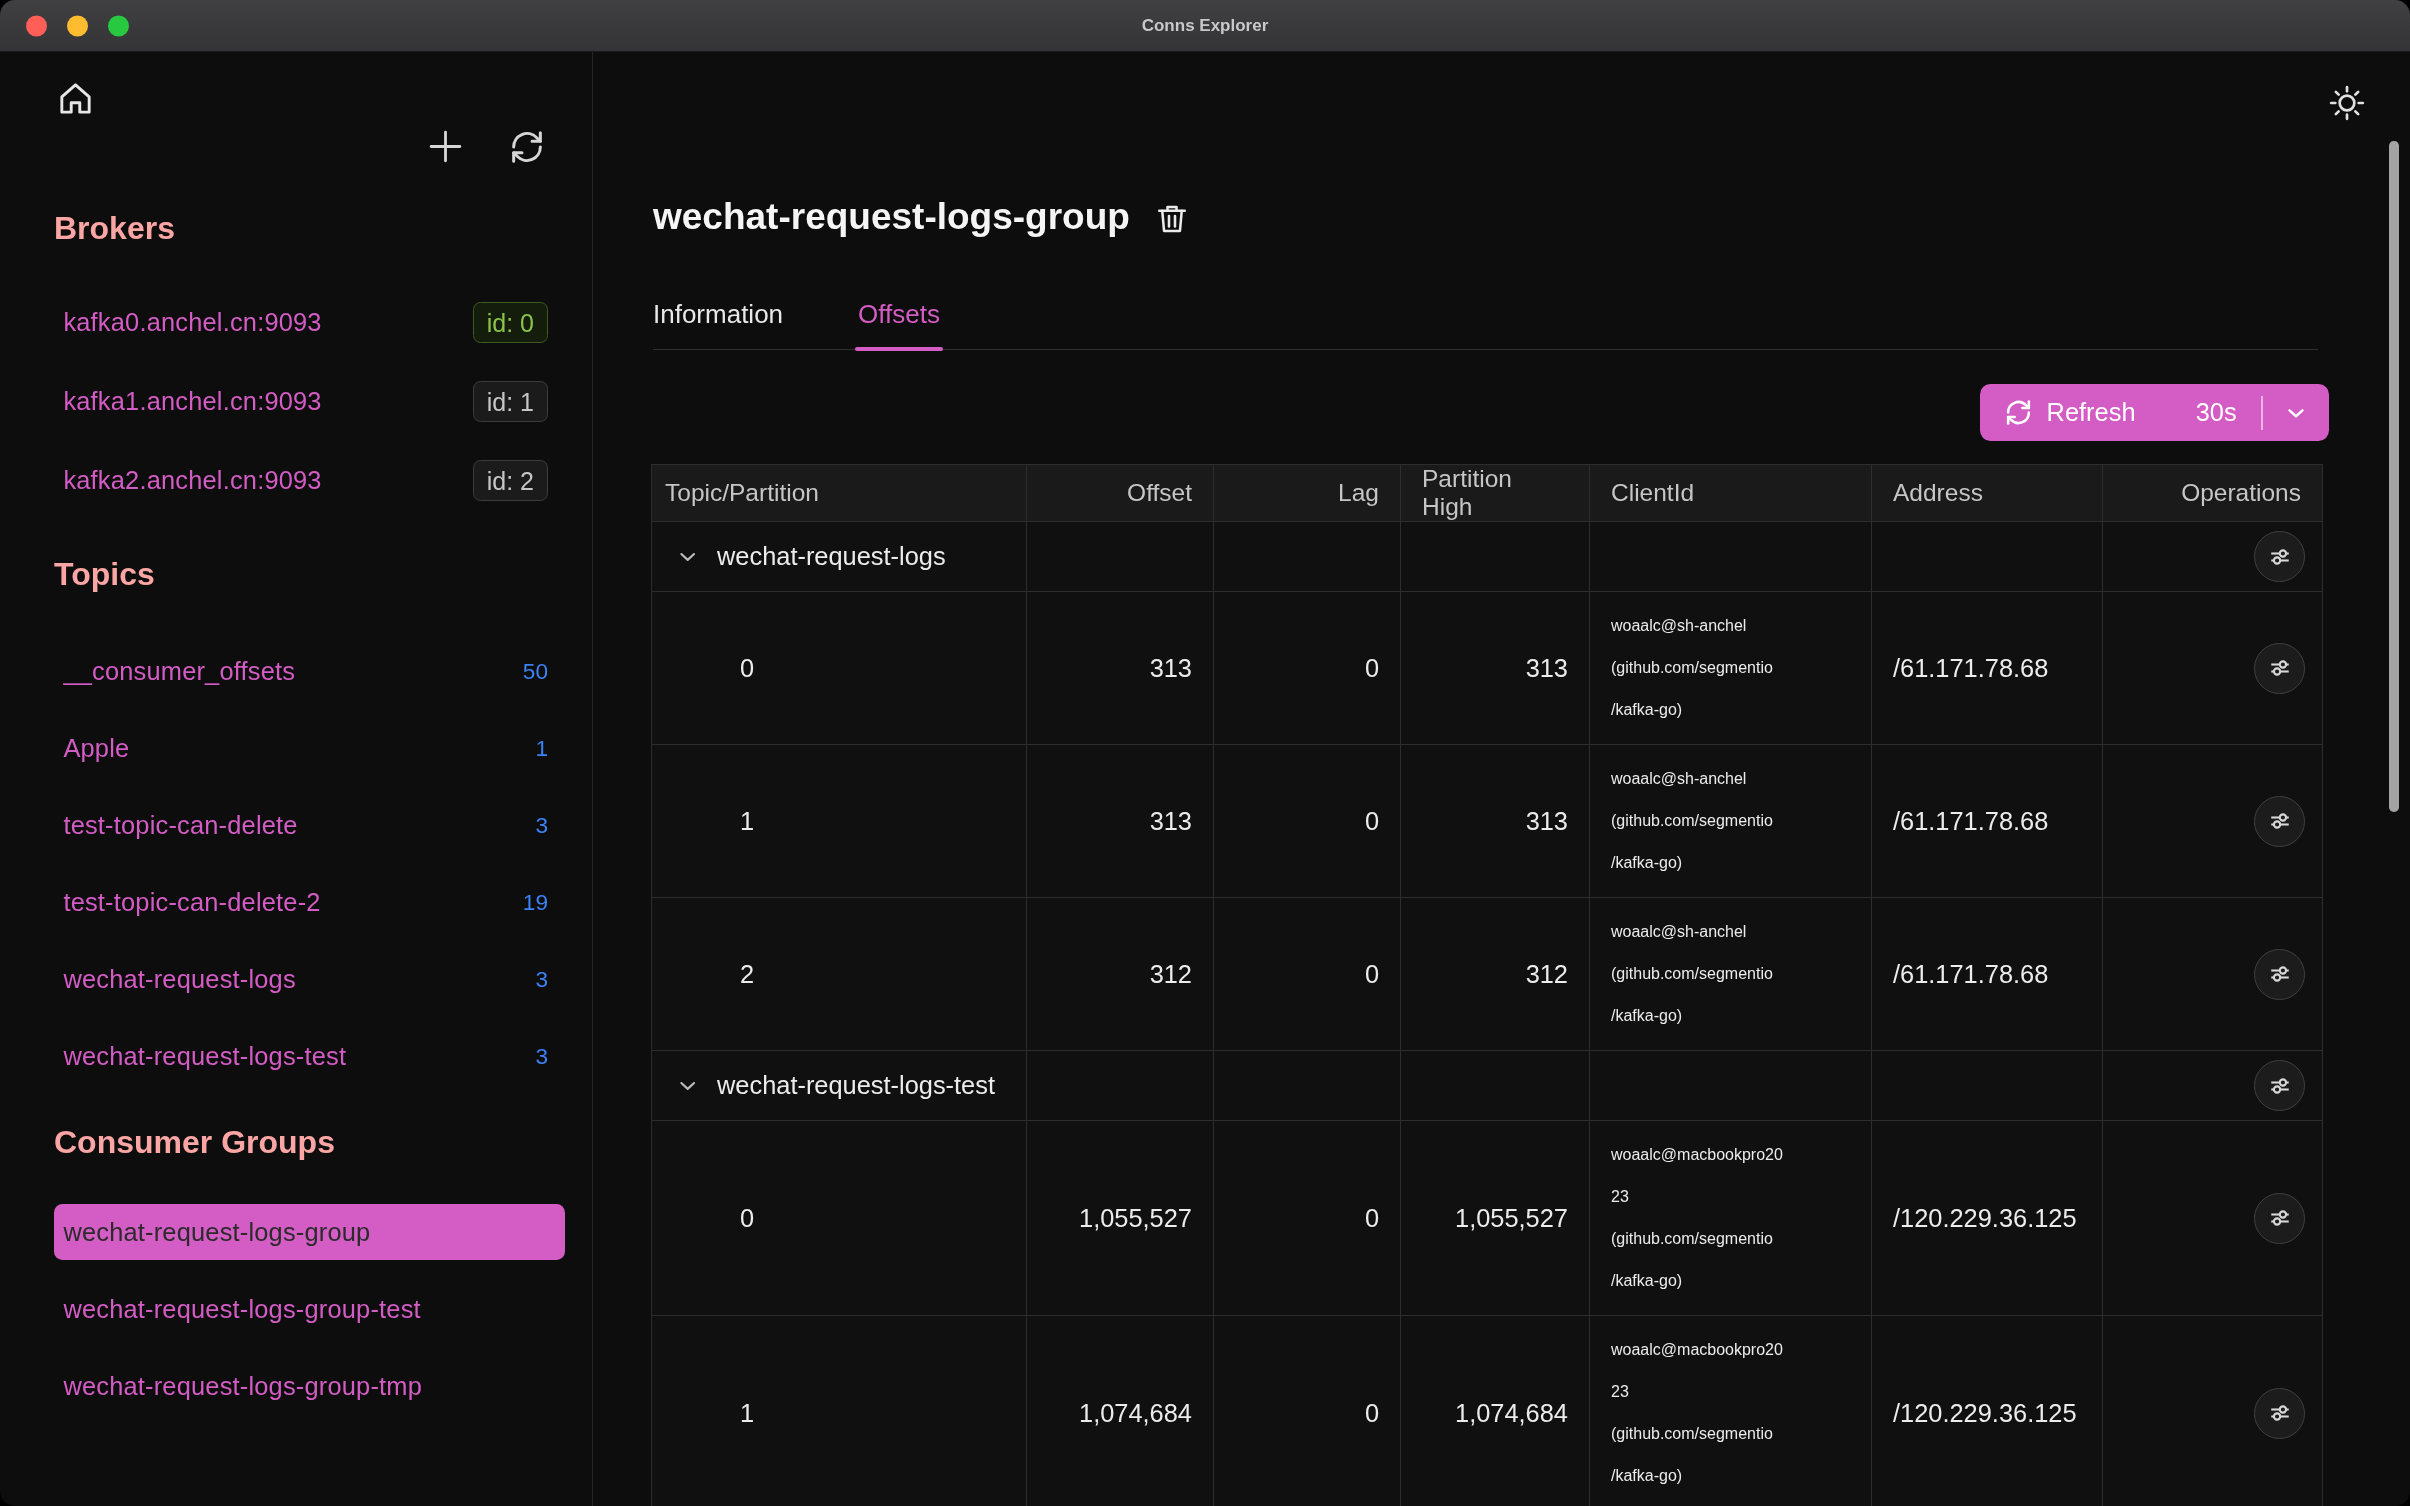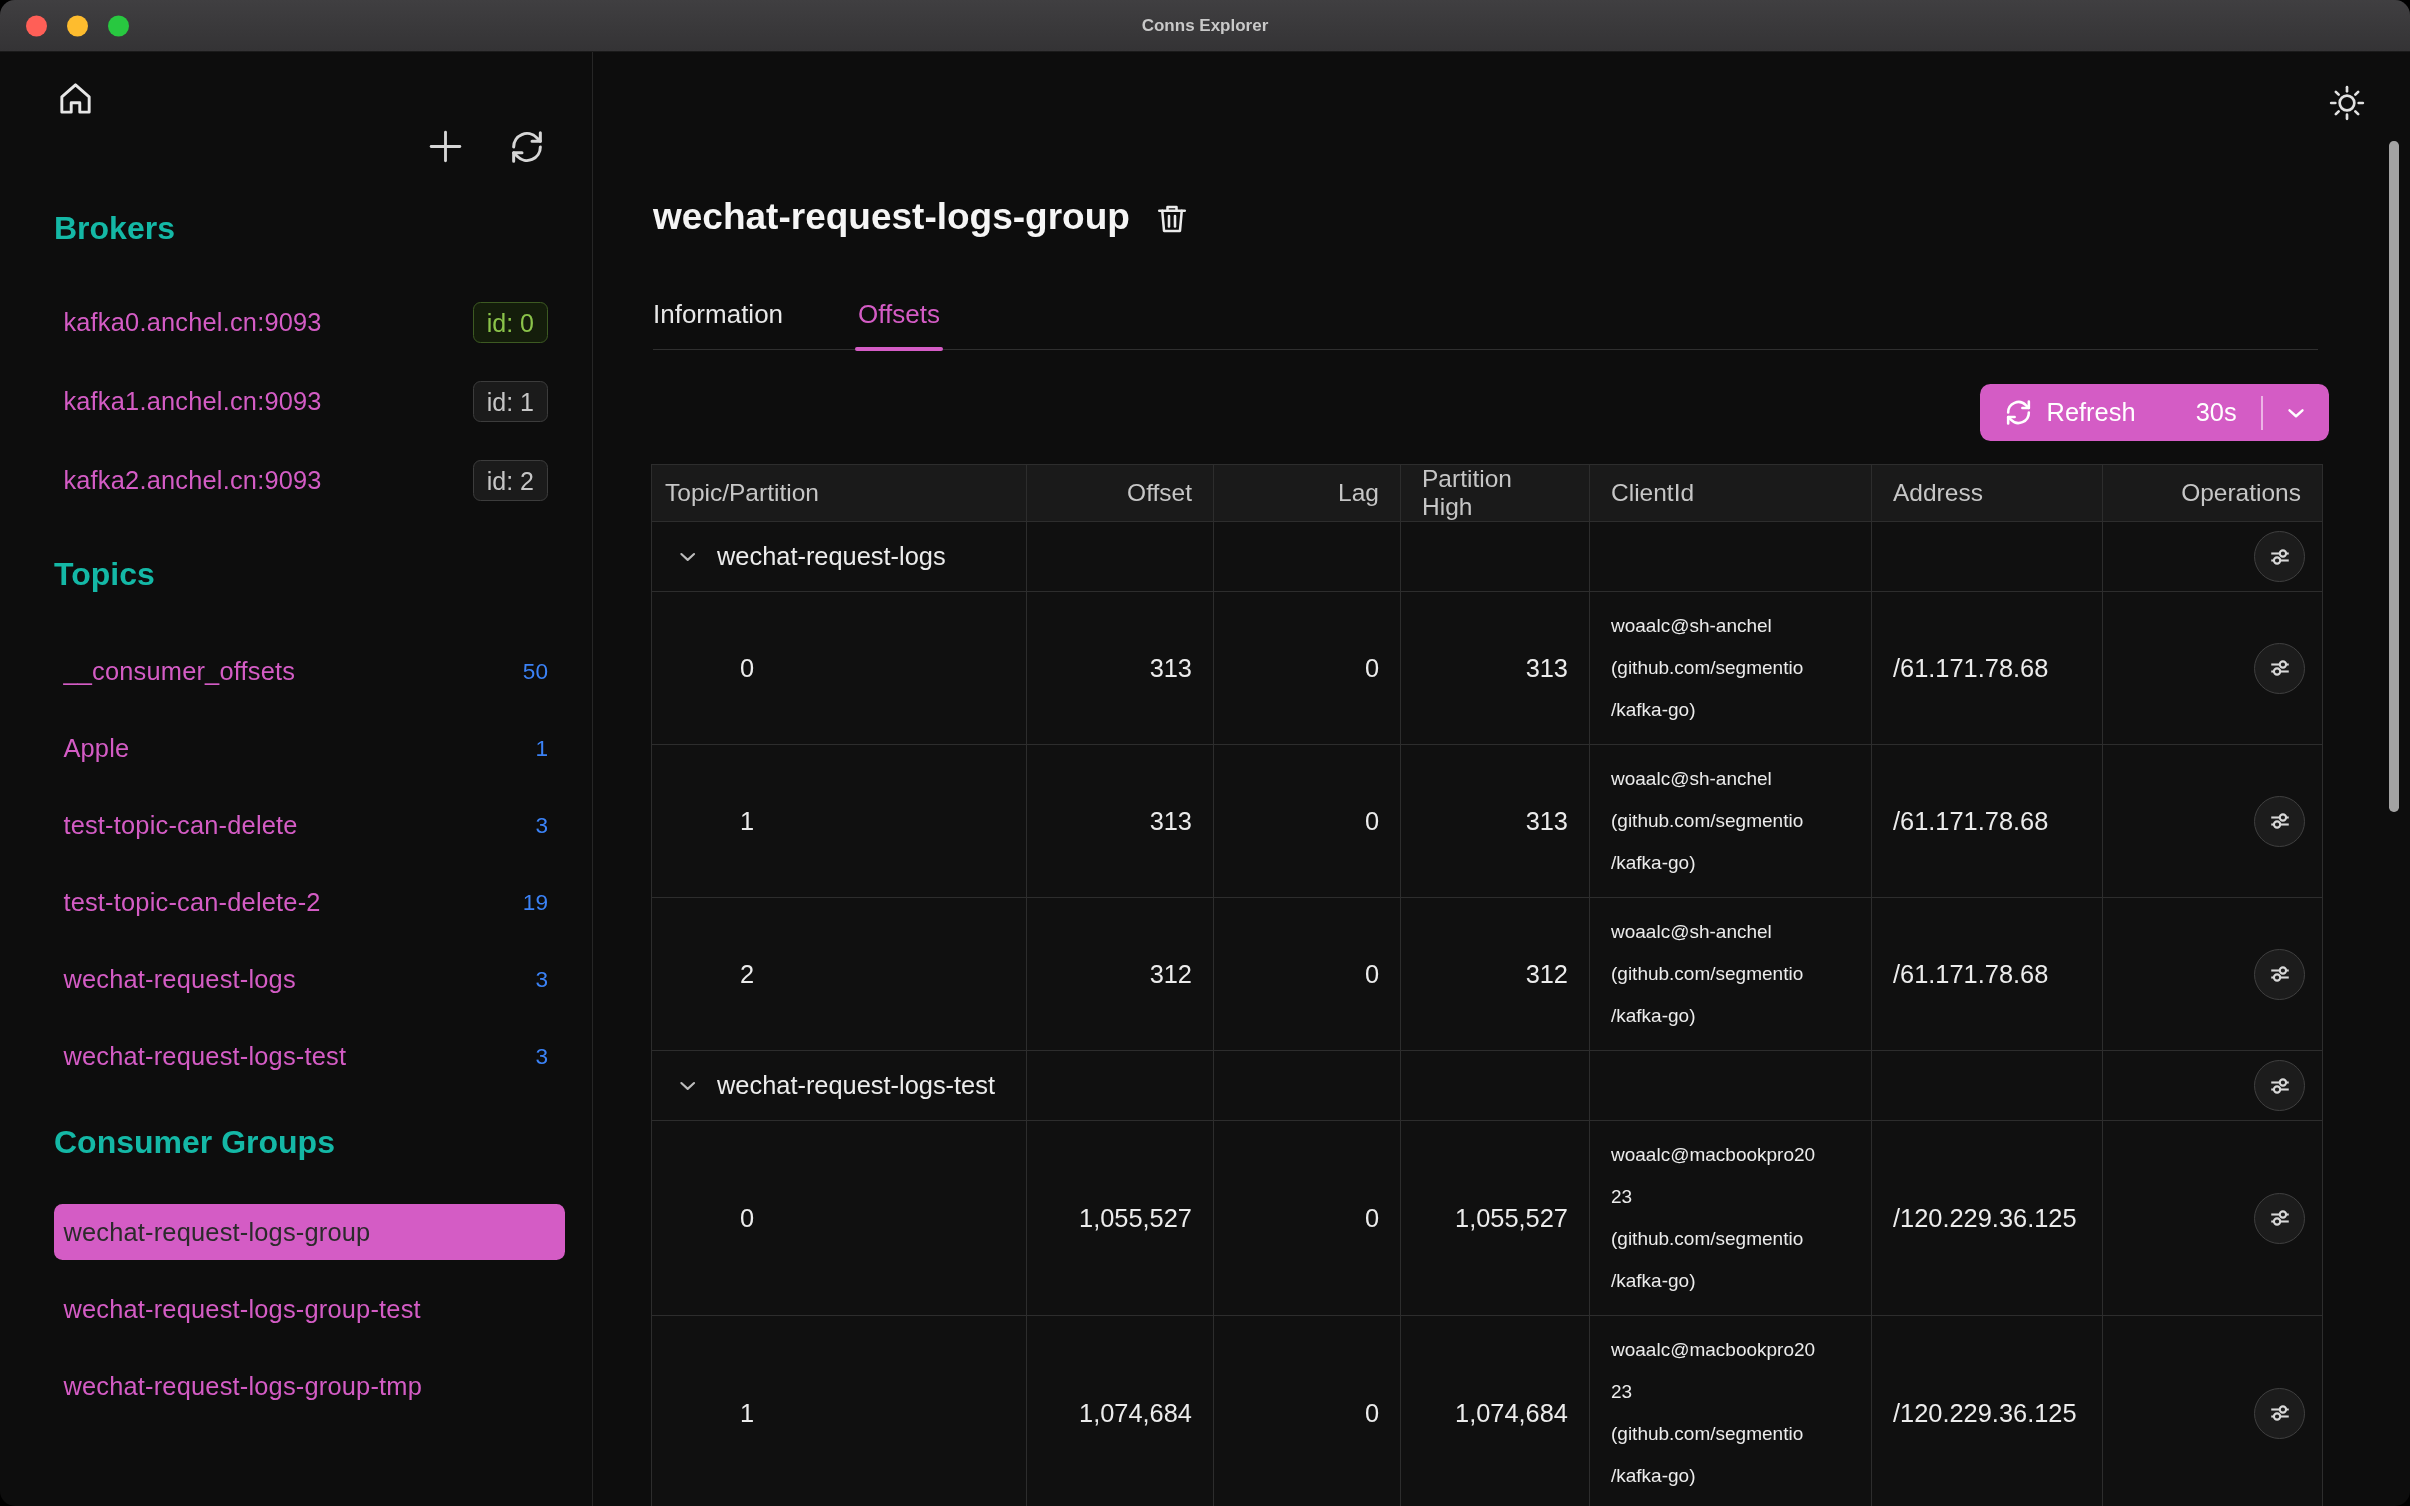--- a/index.html
+++ b/index.html
@@ -18,21 +18,21 @@
   .light.red{background:#ff5f57;}
   .light.yellow{background:#febc2e;}
   .light.green{background:#28c840;}
   .window-title{font-size:17px;font-weight:bold;color:#c9c9c9;}
 
   
   .sidebar{position:absolute;left:0;top:52px;width:593px;bottom:0;border-right:0.9px solid #262626;}
   .home-icon{position:absolute;left:55px;top:26px;cursor:pointer;}
   .side-tools{position:absolute;right:45px;top:73px;display:flex;gap:40px;align-items:center;}
   .tool-icon{cursor:pointer;display:flex;}
-  .side-heading{position:absolute;left:54px;font-size:32px;font-weight:bold;color:#14b8a6;line-height:47px;}
+  .side-heading{position:absolute;left:54px;font-size:32px;font-weight:bold;color:#fca5a5;line-height:47px;}
   .h-brokers{top:153px;}
   .h-topics{top:499px;}
   .h-groups{top:1067px;}
   .side-list{position:absolute;left:54px;width:511px;}
   .l-brokers{top:231px;}
   .l-topics{top:581px;}
   .l-groups{top:1142px;}
   .side-item{height:79px;display:flex;align-items:center;justify-content:space-between;padding:0 17px 0 9.4px;border-radius:8.5px;cursor:pointer;}
   .l-topics .side-item{height:77px;}
   .l-groups .side-item{height:77px;}
@@ -62,21 +62,21 @@
   
   .offset-table{position:absolute;left:57px;top:412px;width:1672px;border:0.9px solid var(--line);border-bottom:none;background:#101010;}
   .trow{display:grid;grid-template-columns:375px 187px 187px 189px 282px 231px 1fr;}
   .tcell{border-right:0.9px solid var(--line);border-bottom:0.9px solid var(--line);display:flex;align-items:center;padding:0 21px;font-size:25.4px;color:#ececec;min-height:70px;}
   .tcell:last-child{border-right:none;}
   .trow.thead .tcell{min-height:56px;background:#1a1a1a;color:#c6c6c6;font-size:24.5px;}
   .trow.thead .tcell:first-child{padding-left:13px;}
   .tcell.right{justify-content:flex-end;}
   .trow.data .tcell{min-height:148px;}
   .cell-partition{padding-left:88px !important;}
-  .cell-client{flex-direction:column;align-items:flex-start;justify-content:center;line-height:42px;font-size:19px;padding-top:13px;padding-bottom:13px;}
+  .cell-client{flex-direction:column;align-items:flex-start;justify-content:center;line-height:42px;font-size:16px;padding-top:13px;padding-bottom:13px;}
   .cell-ops{justify-content:flex-end;padding-right:17px;}
   .group-first{padding-left:22.6px;gap:17px;}
   .group-topic{font-size:25.4px;color:#ececec;}
   .chev{display:flex;cursor:pointer;}
   .ops-btn{width:51px;height:51px;border-radius:50%;border:1.4px solid #404040;background:#1c1c1c;display:flex;align-items:center;justify-content:center;cursor:pointer;}
 
   .scroll-thumb{position:absolute;right:11.3px;top:141px;width:9.4px;height:671px;background:#a3a3a3;border-radius:4.7px;cursor:pointer;}
 </style>
 </head>
 <body>

